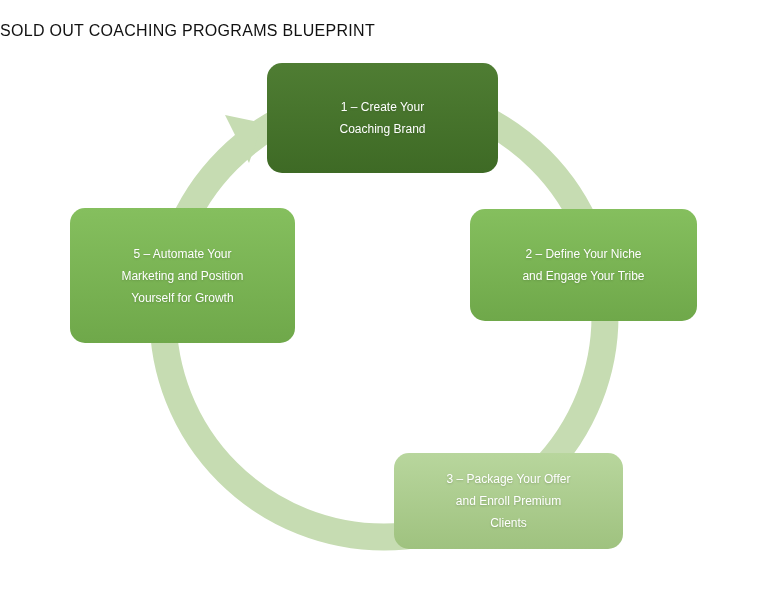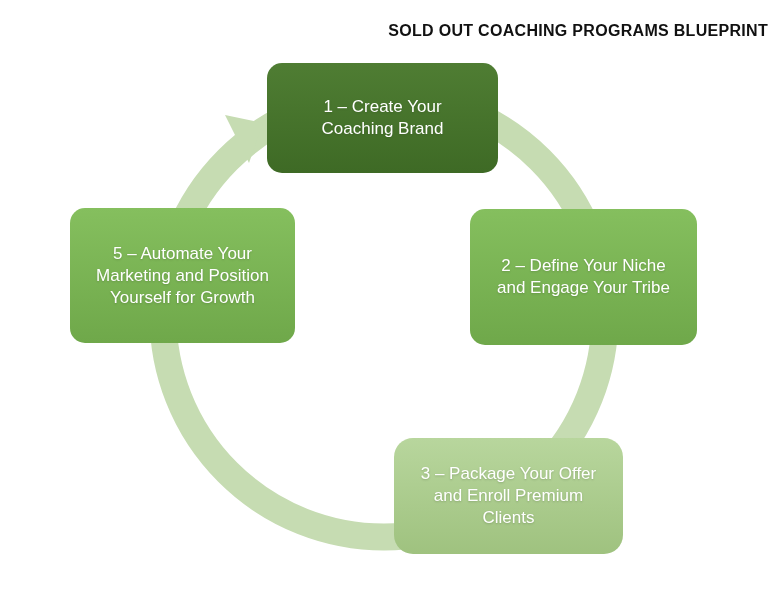--- a/index.html
+++ b/index.html
@@ -2,35 +2,35 @@
 <html><head>
 <meta charset="utf-8">
 <style>
   html,body{margin:0;padding:0;background:#ffffff;}
   .canvas{
     position:relative;width:768px;height:592px;background:#ffffff;
     font-family:"Liberation Sans",sans-serif;overflow:hidden;
   }
   .title{
     position:absolute;top:22px;left:0;width:100%;
-    text-align:right;font-size:16px;font-weight:bold;color:#111111;
+    text-align:left;font-size:16px;font-weight:normal;color:#111111;
     letter-spacing:0.3px;
   }
   .ring{position:absolute;left:0;top:0;z-index:0;}
   .step{
     position:absolute;z-index:1;border-radius:15px;
     display:flex;align-items:center;justify-content:center;
-    text-align:center;font-size:17px;line-height:22px;
+    text-align:center;font-size:12px;line-height:22px;
     padding:8px 12px;box-sizing:border-box;
     text-shadow:0 1px 2px rgba(50,70,40,0.25);
   }
   .step-label{white-space:pre-line;}
   .step-1{left:267px;top:63px;width:231px;height:110px;}
-  .step-2{left:470px;top:209px;width:227px;height:136px;}
-  .step-3{left:394px;top:438px;width:229px;height:116px;border-radius:19px;}
+  .step-2{left:470px;top:209px;width:227px;height:112px;}
+  .step-3{left:394px;top:453px;width:229px;height:96px;}
   .step-4{left:144px;top:444px;width:233px;height:117px;}
   .step-5{left:70px;top:208px;width:225px;height:135px;}
 </style>
 </head>
 <body>
 
 <div class="canvas">
 
   <div class="title">SOLD OUT COACHING PROGRAMS BLUEPRINT</div>
 

